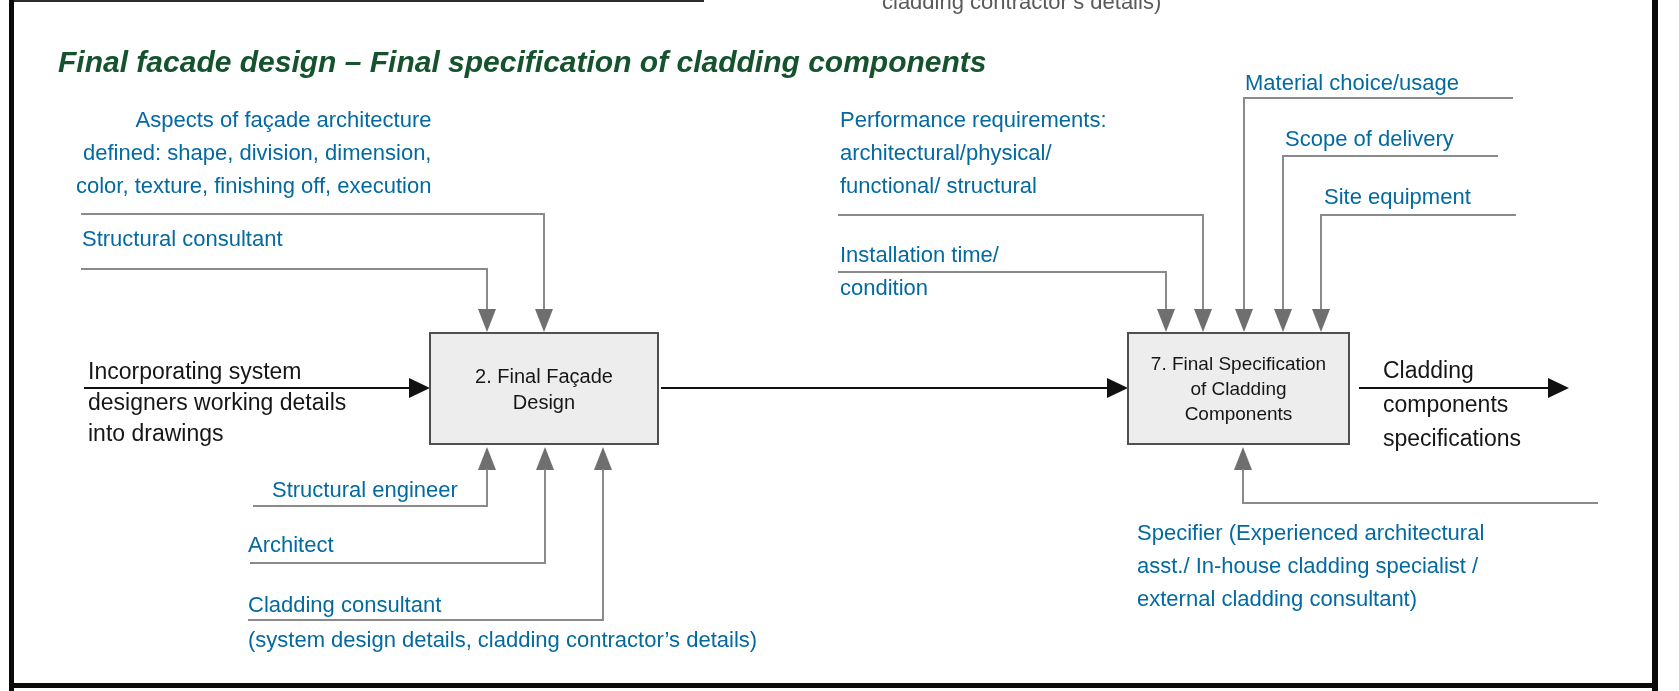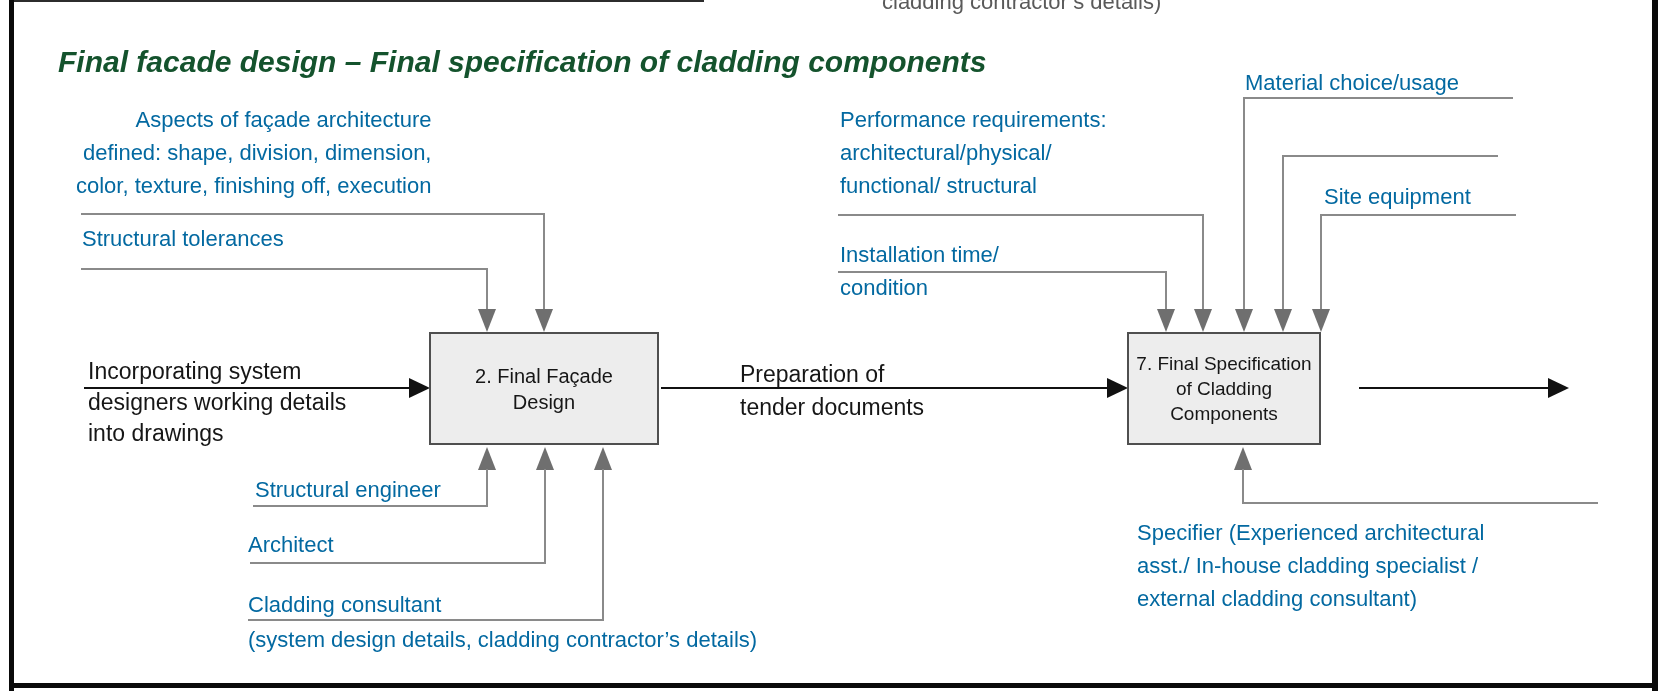--- a/index.html
+++ b/index.html
@@ -46,89 +46,91 @@
 
   <div class="abs title" style="left:58px;top:45px;">Final facade design – Final specification of cladding components</div>
 
   <div class="abs glabel pre" style="left:76px;top:103px;text-align:right;">Aspects of façade architecture
 defined: shape, division, dimension,
 color, texture, finishing off, execution</div>
   <div class="abs ln" style="left:81px;top:213px;width:464px;height:2px;"></div>
   <div class="abs ln" style="left:543px;top:213px;width:2px;height:97px;"></div>
   <div class="abs ah ah-down" style="left:535px;top:309px;"></div>
 
-  <div class="abs glabel" style="left:82px;top:222px;">Structural tolerances</div>
+  <div class="abs glabel" style="left:82px;top:222px;">Structural consultant</div>
   <div class="abs ln" style="left:81px;top:268px;width:407px;height:2px;"></div>
   <div class="abs ln" style="left:486px;top:268px;width:2px;height:42px;"></div>
   <div class="abs ah ah-down" style="left:478px;top:309px;"></div>
 
   <div class="abs lnb" style="left:84px;top:387px;width:326px;height:2px;"></div>
   <div class="abs ah ah-right" style="left:409px;top:378px;"></div>
   <div class="abs blabel pre" style="left:88px;top:356px;">Incorporating system
 designers working details
 into drawings</div>
 
   <div class="abs pbox pre" style="left:429px;top:332px;width:230px;height:113px;">2. Final Façade
 Design</div>
 
   <div class="abs ah ah-up" style="left:478px;top:447px;"></div>
   <div class="abs ln" style="left:486px;top:469px;width:2px;height:38px;"></div>
   <div class="abs ln" style="left:253px;top:505px;width:235px;height:2px;"></div>
-  <div class="abs glabel" style="left:255px;top:473px;">Structural engineer</div>
+  <div class="abs glabel" style="left:272px;top:473px;">Structural engineer</div>
 
   <div class="abs ah ah-up" style="left:536px;top:447px;"></div>
   <div class="abs ln" style="left:544px;top:469px;width:2px;height:95px;"></div>
   <div class="abs ln" style="left:250px;top:562px;width:296px;height:2px;"></div>
   <div class="abs glabel" style="left:248px;top:528px;">Architect</div>
 
   <div class="abs ah ah-up" style="left:594px;top:447px;"></div>
   <div class="abs ln" style="left:602px;top:469px;width:2px;height:152px;"></div>
   <div class="abs ln" style="left:248px;top:619px;width:356px;height:2px;"></div>
   <div class="abs glabel" style="left:248px;top:588px;">Cladding consultant</div>
   <div class="abs glabel" style="left:248px;top:623px;">(system design details, cladding contractor’s details)</div>
 
   <div class="abs lnb" style="left:661px;top:387px;width:446px;height:2px;"></div>
   <div class="abs ah ah-right" style="left:1107px;top:378px;"></div>
-  <div class="abs blabel pre" style="left:740px;top:358px;line-height:33px;">Preparation of
-tender documents</div>
 
   <div class="abs glabel pre" style="left:840px;top:103px;">Performance requirements:
 architectural/physical/
 functional/ structural</div>
   <div class="abs ln" style="left:838px;top:214px;width:366px;height:2px;"></div>
   <div class="abs ln" style="left:1202px;top:214px;width:2px;height:96px;"></div>
   <div class="abs ah ah-down" style="left:1194px;top:309px;"></div>
 
   <div class="abs glabel pre" style="left:840px;top:238px;">Installation time/
 condition</div>
   <div class="abs ln" style="left:838px;top:271px;width:329px;height:2px;"></div>
   <div class="abs ln" style="left:1165px;top:271px;width:2px;height:39px;"></div>
   <div class="abs ah ah-down" style="left:1157px;top:309px;"></div>
 
   <div class="abs glabel" style="left:1245px;top:66px;">Material choice/usage</div>
   <div class="abs ln" style="left:1243px;top:97px;width:270px;height:2px;"></div>
   <div class="abs ln" style="left:1243px;top:97px;width:2px;height:213px;"></div>
   <div class="abs ah ah-down" style="left:1235px;top:309px;"></div>
 
+  <div class="abs glabel" style="left:1285px;top:122px;">Scope of delivery</div>
   <div class="abs ln" style="left:1282px;top:155px;width:216px;height:2px;"></div>
   <div class="abs ln" style="left:1282px;top:155px;width:2px;height:155px;"></div>
   <div class="abs ah ah-down" style="left:1274px;top:309px;"></div>
 
   <div class="abs glabel" style="left:1324px;top:180px;">Site equipment</div>
   <div class="abs ln" style="left:1320px;top:214px;width:196px;height:2px;"></div>
   <div class="abs ln" style="left:1320px;top:214px;width:2px;height:96px;"></div>
   <div class="abs ah ah-down" style="left:1312px;top:309px;"></div>
 
-  <div class="abs pbox pbox7 pre" style="left:1127px;top:332px;width:194px;height:113px;">7. Final Specification
+  <div class="abs pbox pbox7 pre" style="left:1127px;top:332px;width:223px;height:113px;">7. Final Specification
 of Cladding
 Components</div>
 
   <div class="abs ah ah-up" style="left:1234px;top:447px;"></div>
   <div class="abs ln" style="left:1242px;top:469px;width:2px;height:34px;"></div>
   <div class="abs ln" style="left:1242px;top:502px;width:356px;height:2px;"></div>
   <div class="abs glabel pre" style="left:1137px;top:516px;">Specifier (Experienced architectural
 asst./ In-house cladding specialist /
 external cladding consultant)</div>
 
   <div class="abs lnb" style="left:1359px;top:387px;width:190px;height:2px;"></div>
   <div class="abs ah ah-right" style="left:1548px;top:378px;"></div>
+  <div class="abs blabel pre" style="left:1383px;top:353px;line-height:34px;">Cladding
+components
+specifications</div>
 
 </div>
 
 </body></html>

